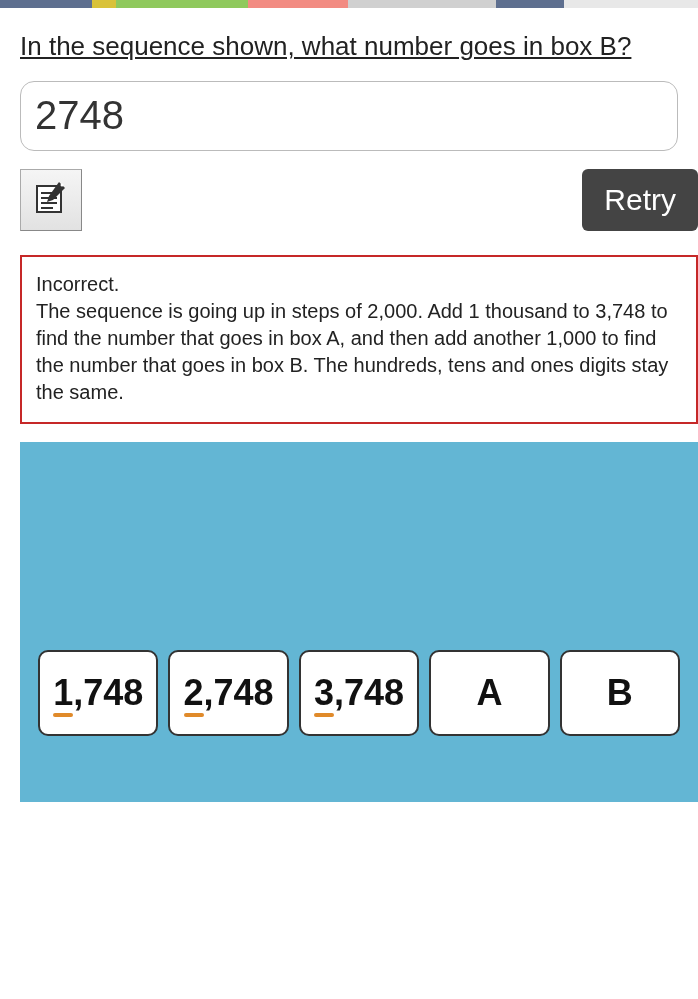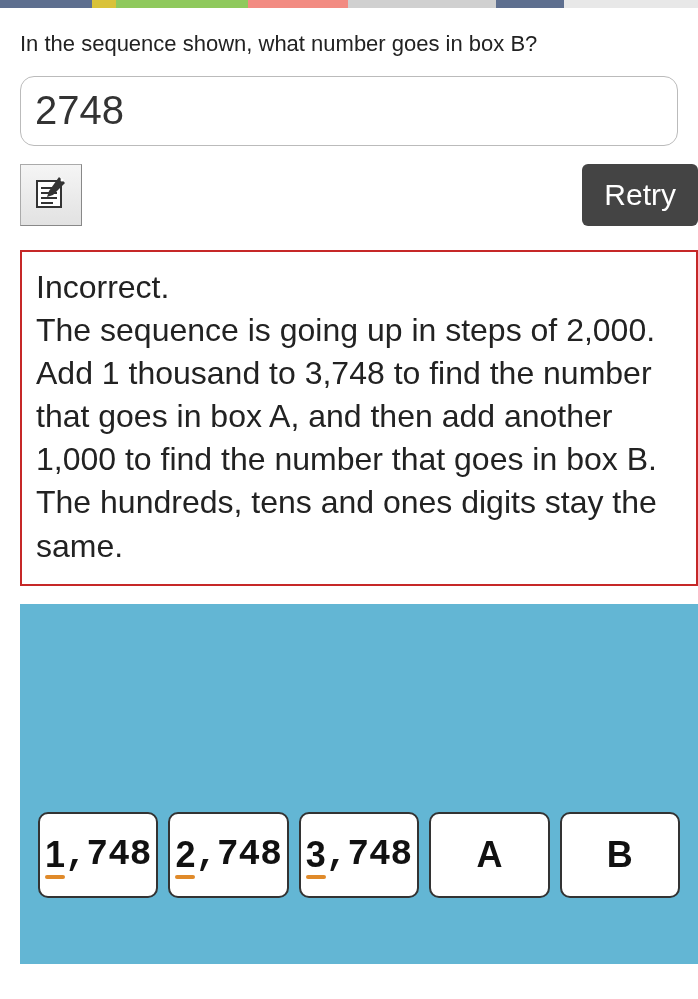--- a/index.html
+++ b/index.html
@@ -1,19 +1,19 @@
 <!DOCTYPE html>
 <html><head>
 <meta charset="utf-8">
 <style>
   * { box-sizing: border-box; margin: 0; padding: 0; }
   html, body { width: 698px; height: 999px; font-family: Arial, Helvetica, sans-serif; background: #fff; color: #222; }
   .progress-bar { display: flex; height: 8px; width: 100%; }
   .pb-seg { height: 100%; }
-  .question { font-size: 22px; line-height: 1.25; padding: 22px 27px 18px 20px; }
+  .question { font-size: 26px; line-height: 1.25; padding: 22px 27px 18px 20px; text-decoration: underline; }
   .answer-wrap { padding: 0 20px; }
   .answer-input {
     width: 100%; height: 70px; font-size: 40px; padding: 0 14px;
     border: 1px solid #bbb; border-radius: 14px; background: #fff; color: #333;
   }
   .action-row { display: flex; align-items: center; padding: 18px 0 18px 20px; gap: 12px; }
   .notepad-btn {
     width: 62px; height: 62px; display: flex; align-items: center; justify-content: center;
     background: linear-gradient(#f5f5f5,#e2e2e2); border: 1px solid #aaa; border-right-color:#888; border-bottom-color:#888;
     cursor: pointer;
@@ -21,41 +21,41 @@
   .spacer { flex: 1; }
   .btn {
     background: #444; color: #fff; font-size: 30px; padding: 14px 22px;
     border: none; border-radius: 6px 0 0 6px; cursor: pointer;
   }
   .btn + .btn { border-radius: 0; margin-left: 10px; }
   .btn.retry { border-radius: 6px; }
   .btn.next { border-radius: 6px 0 0 6px; }
   .feedback-box {
     margin: 6px 0 0 20px; border: 2px solid #c62828; padding: 14px 16px 16px 14px;
-    font-size: 32px; line-height: 1.35; width: calc(100% - 20px);
+    font-size: 20px; line-height: 1.35; width: calc(100% - 20px);
   }
   .sequence-area {
     margin: 18px 0 0 20px; width: calc(100% - 20px); height: 360px;
     background: #63b6d4; position: relative;
   }
   .sequence-boxes {
     position: absolute; left: 18px; right: 18px; bottom: 66px;
     display: flex; gap: 10px;
   }
   .seq-box {
     flex: 1; height: 86px; background: #fff; border: 2px solid #333; border-radius: 10px;
     display: flex; align-items: center; justify-content: center;
     font-size: 36px; font-weight: 600; color: #111; position: relative;
   }
   .underline-digit { position: relative; display: inline-block; }
   .underline-digit::after {
     content: ""; position: absolute; left: 0; right: 0; bottom: -3px;
     height: 4px; background: #e08a2a; border-radius: 2px;
   }
-  .num-rest { font-weight: 600; font-family: Liberation Mono, monospace; }
+  .num-rest { font-weight: 600; }
 </style>
 </head>
 <body>
 
 <div class="progress-bar" id="progress-bar">
     <div class="pb-seg" style="background: rgb(94, 111, 143); width: 92px;"></div>
     <div class="pb-seg" style="background: rgb(217, 194, 58); width: 24px;"></div>
     <div class="pb-seg" style="background: rgb(143, 201, 93); width: 22px;"></div>
     <div class="pb-seg" style="background: rgb(143, 201, 93); width: 110px;"></div>
     <div class="pb-seg" style="background: rgb(242, 139, 130); width: 98px;"></div>

